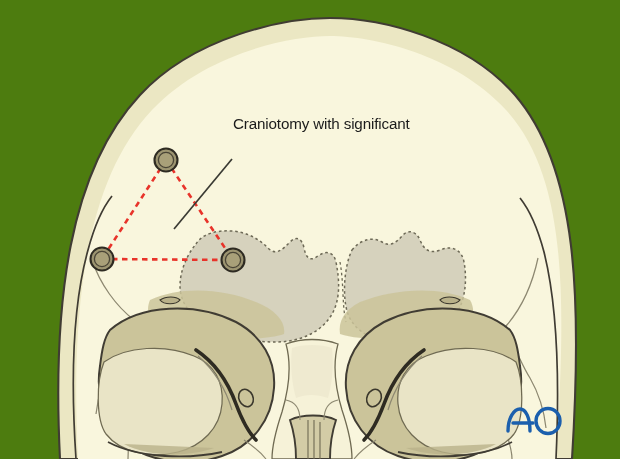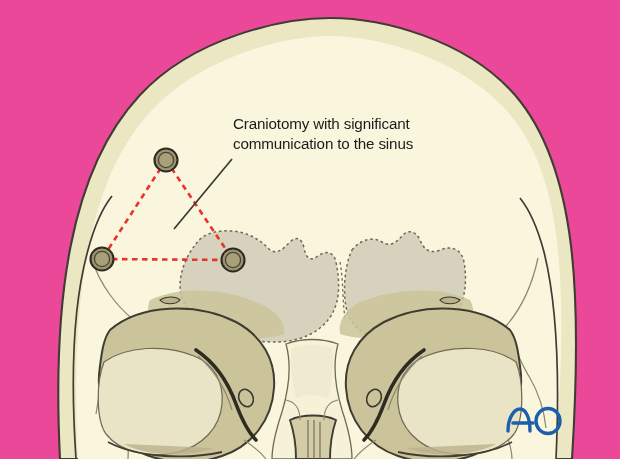--- a/index.html
+++ b/index.html
@@ -1,18 +1,18 @@
 <!DOCTYPE html>
 <html><head>
 <meta charset="utf-8">
 <style>
   html,body{margin:0;padding:0;background:#ffffff;}
   body{width:620px;height:459px;overflow:hidden;
        font-family:"Liberation Sans","DejaVu Sans",sans-serif;}
-  #stage{position:relative;width:620px;height:459px;background:#ec4899;}
+  #stage{position:relative;width:620px;height:459px;background:#4d7c0f;}
   svg.layer{position:absolute;left:0;top:0;width:620px;height:459px;}
   #annotation-text{
     position:absolute;left:233px;top:114px;width:215px;
     font-size:15.2px;line-height:19.5px;color:#1b1b1b;
     letter-spacing:-0.15px;white-space:nowrap;
   }
   #annotation-text div{white-space:nowrap;}
   #ao-logo{position:absolute;left:505px;top:404px;width:58px;height:34px;}
 </style>
 </head>
@@ -158,21 +158,20 @@
       <circle cx="102" cy="259" r="7.6" fill="#a9a079" stroke="#4a4536" stroke-width="1.3"></circle>
     </g>
     <g>
       <circle cx="233" cy="260" r="11.5" fill="#9c9470" stroke="#2e2b22" stroke-width="2.1"></circle>
       <circle cx="233" cy="260" r="7.6" fill="#a9a079" stroke="#4a4536" stroke-width="1.3"></circle>
     </g>
   </svg>
 
   <div id="annotation-text">
     <div>Craniotomy with significant</div>
-    <div>communication to the sinus</div>
   </div>
 
   <svg id="ao-logo" viewBox="0 0 58 34">
     <g fill="none" stroke="#1b5fad" stroke-width="3.4" stroke-linecap="round" stroke-linejoin="round">
       <path d="M3,27 C3,14 9,5 15,5 C21,5 25,14 25,27"></path>
       <path d="M8,19 L28,19"></path>
       <ellipse cx="43" cy="17" rx="12" ry="12.5"></ellipse>
     </g>
   </svg>
 

